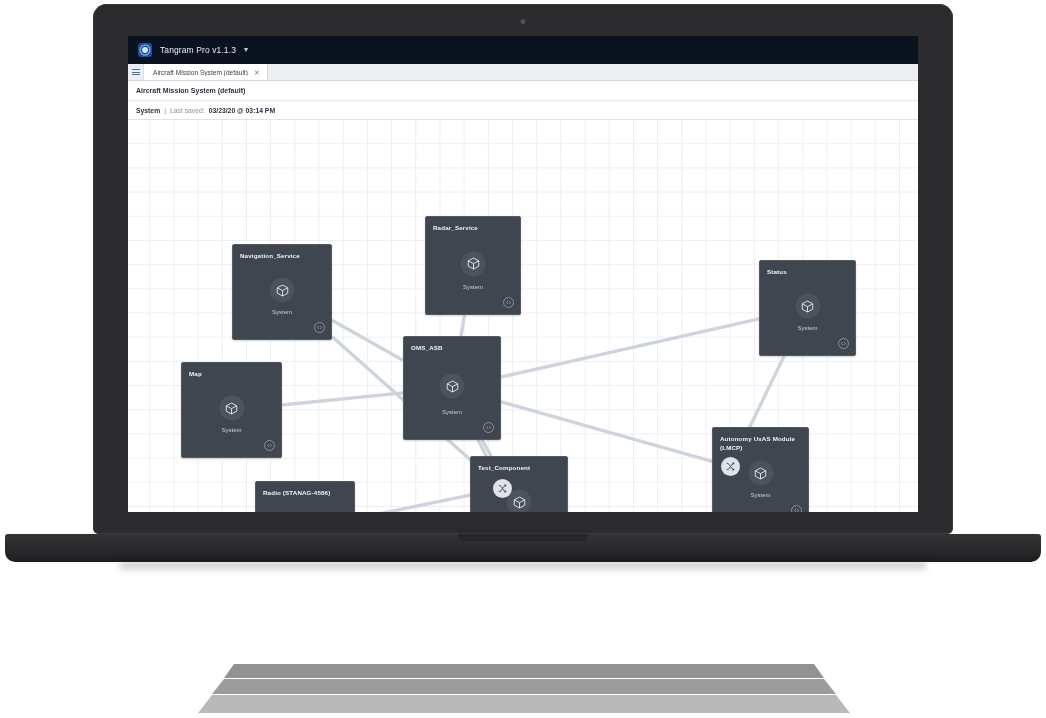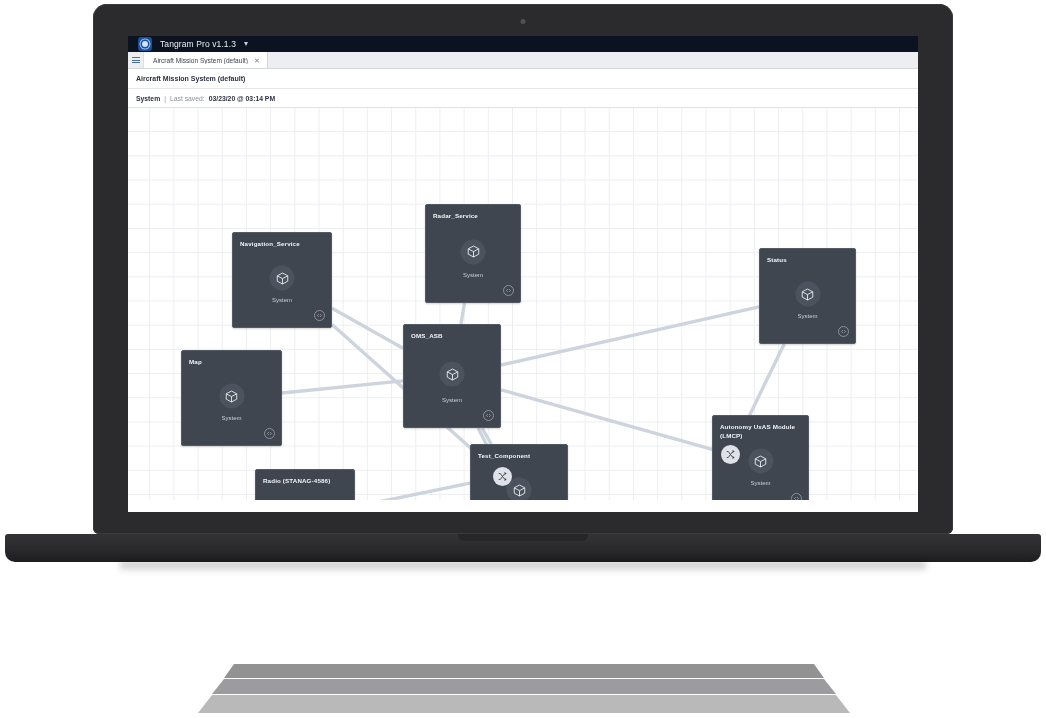--- a/index.html
+++ b/index.html
@@ -53,21 +53,21 @@
   
   #screen {
     position: absolute; left: 128px; top: 36px;
     width: 790px; height: 476px;
     background: #ffffff;
     overflow: hidden;
   }
 
   
   #app-titlebar {
-    height: 16px; background: #0b1220;
+    height: 28px; background: #0b1220;
     display: flex; align-items: center; padding: 0 10px; gap: 8px;
   }
   #app-logo {
     width: 14px; height: 14px; border-radius: 3px;
     background: #1b4f9b;
     display: flex; align-items: center; justify-content: center;
     flex: none;
   }
   #app-logo .dot {
     width: 6px; height: 6px; border-radius: 50%;

